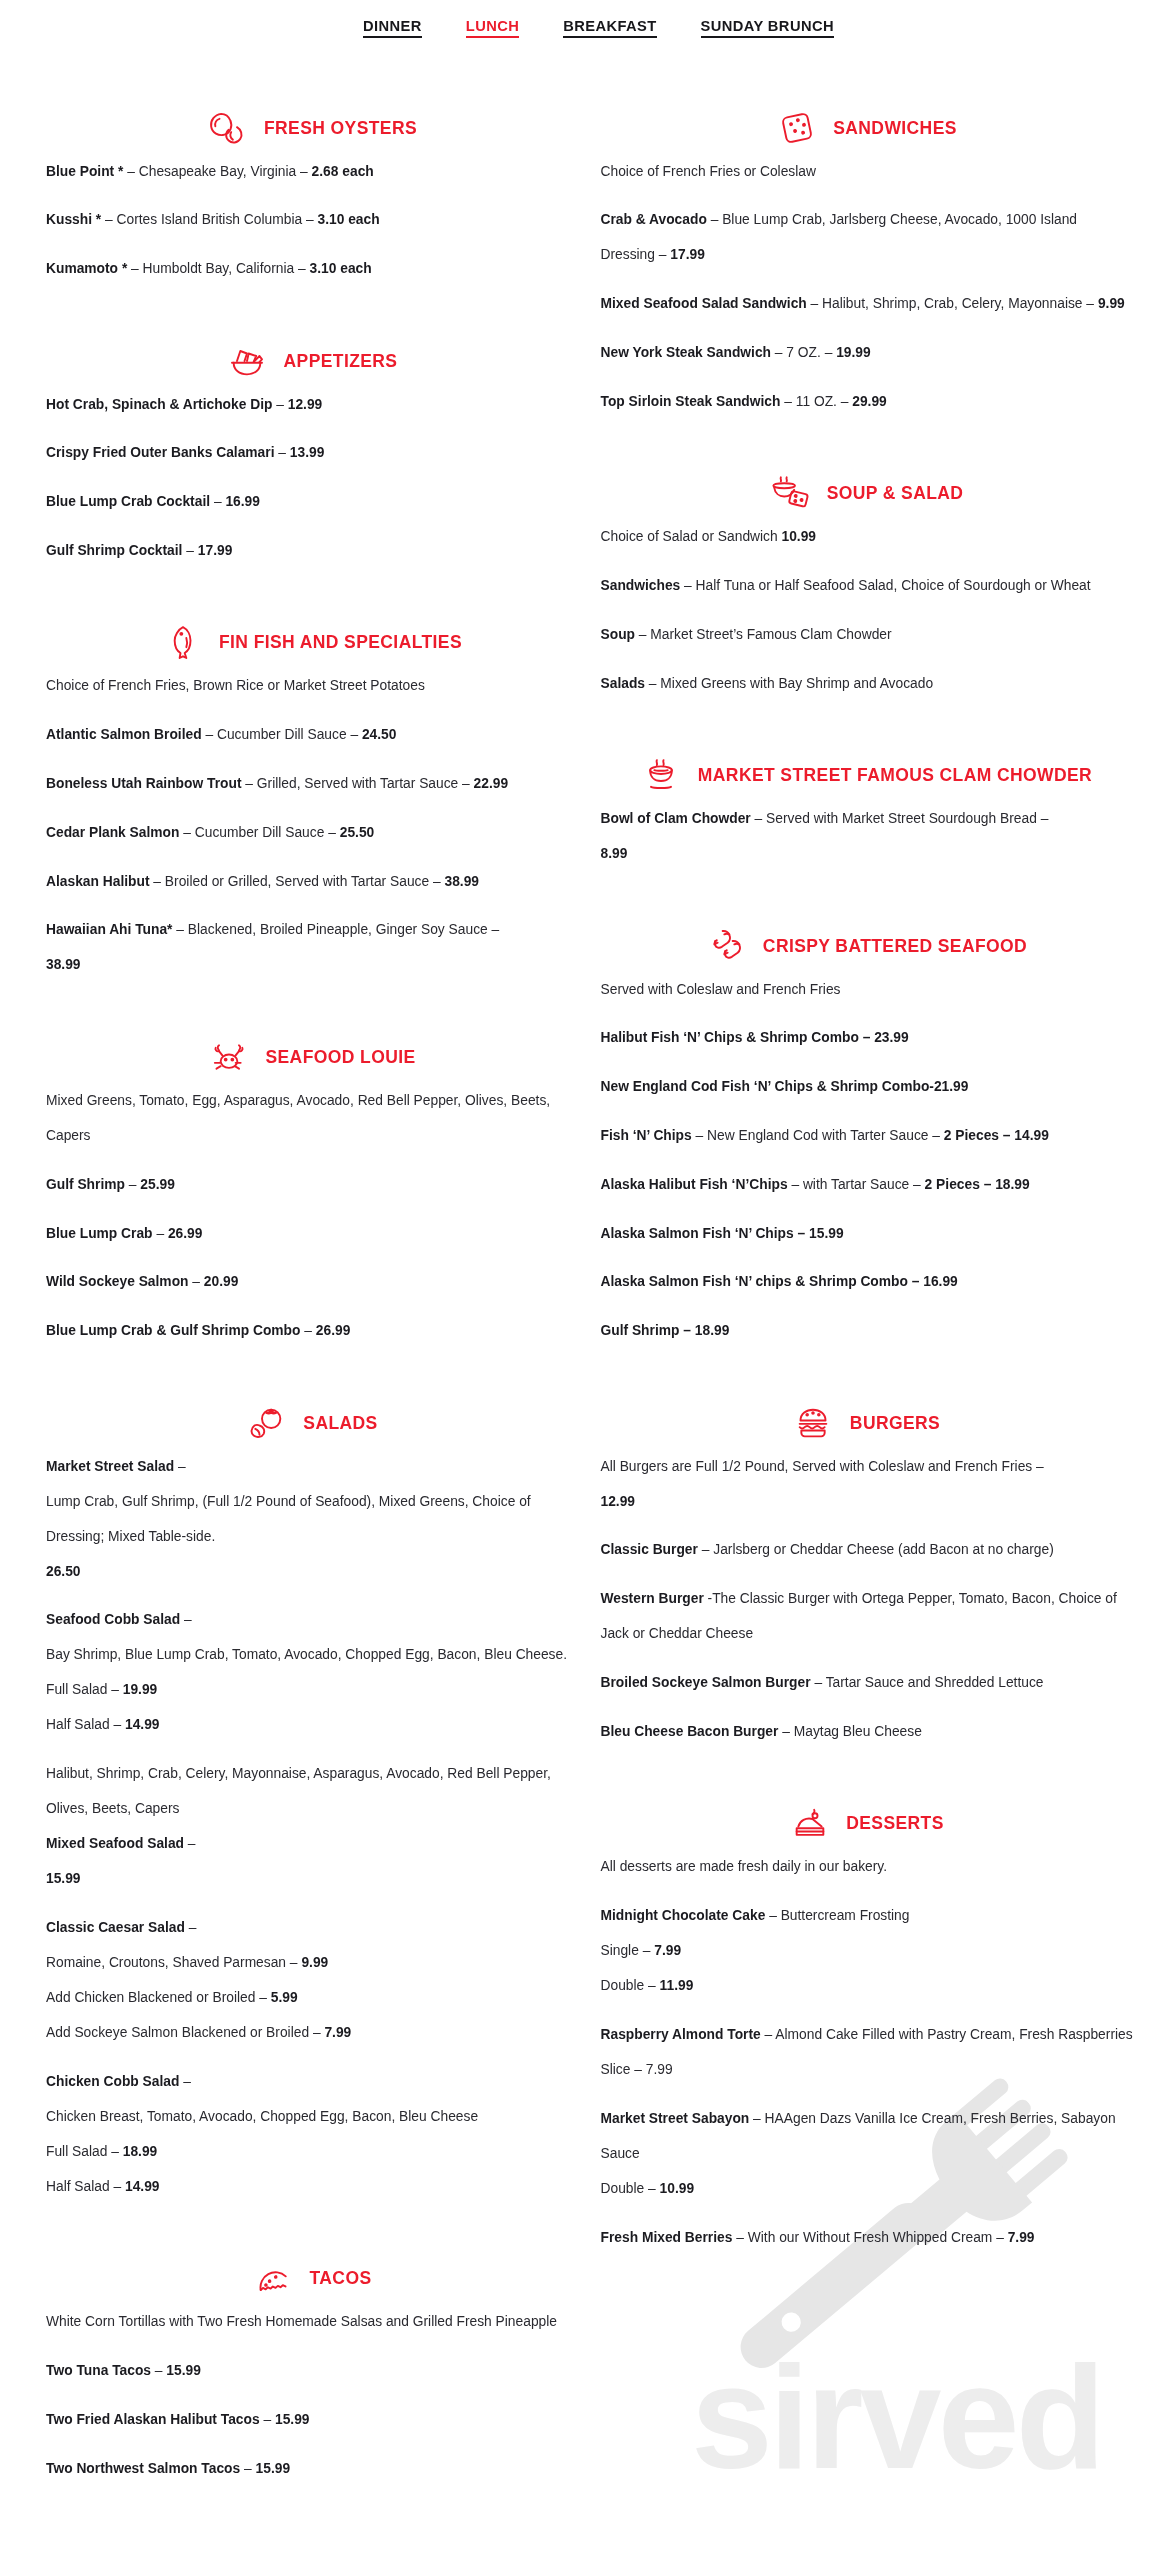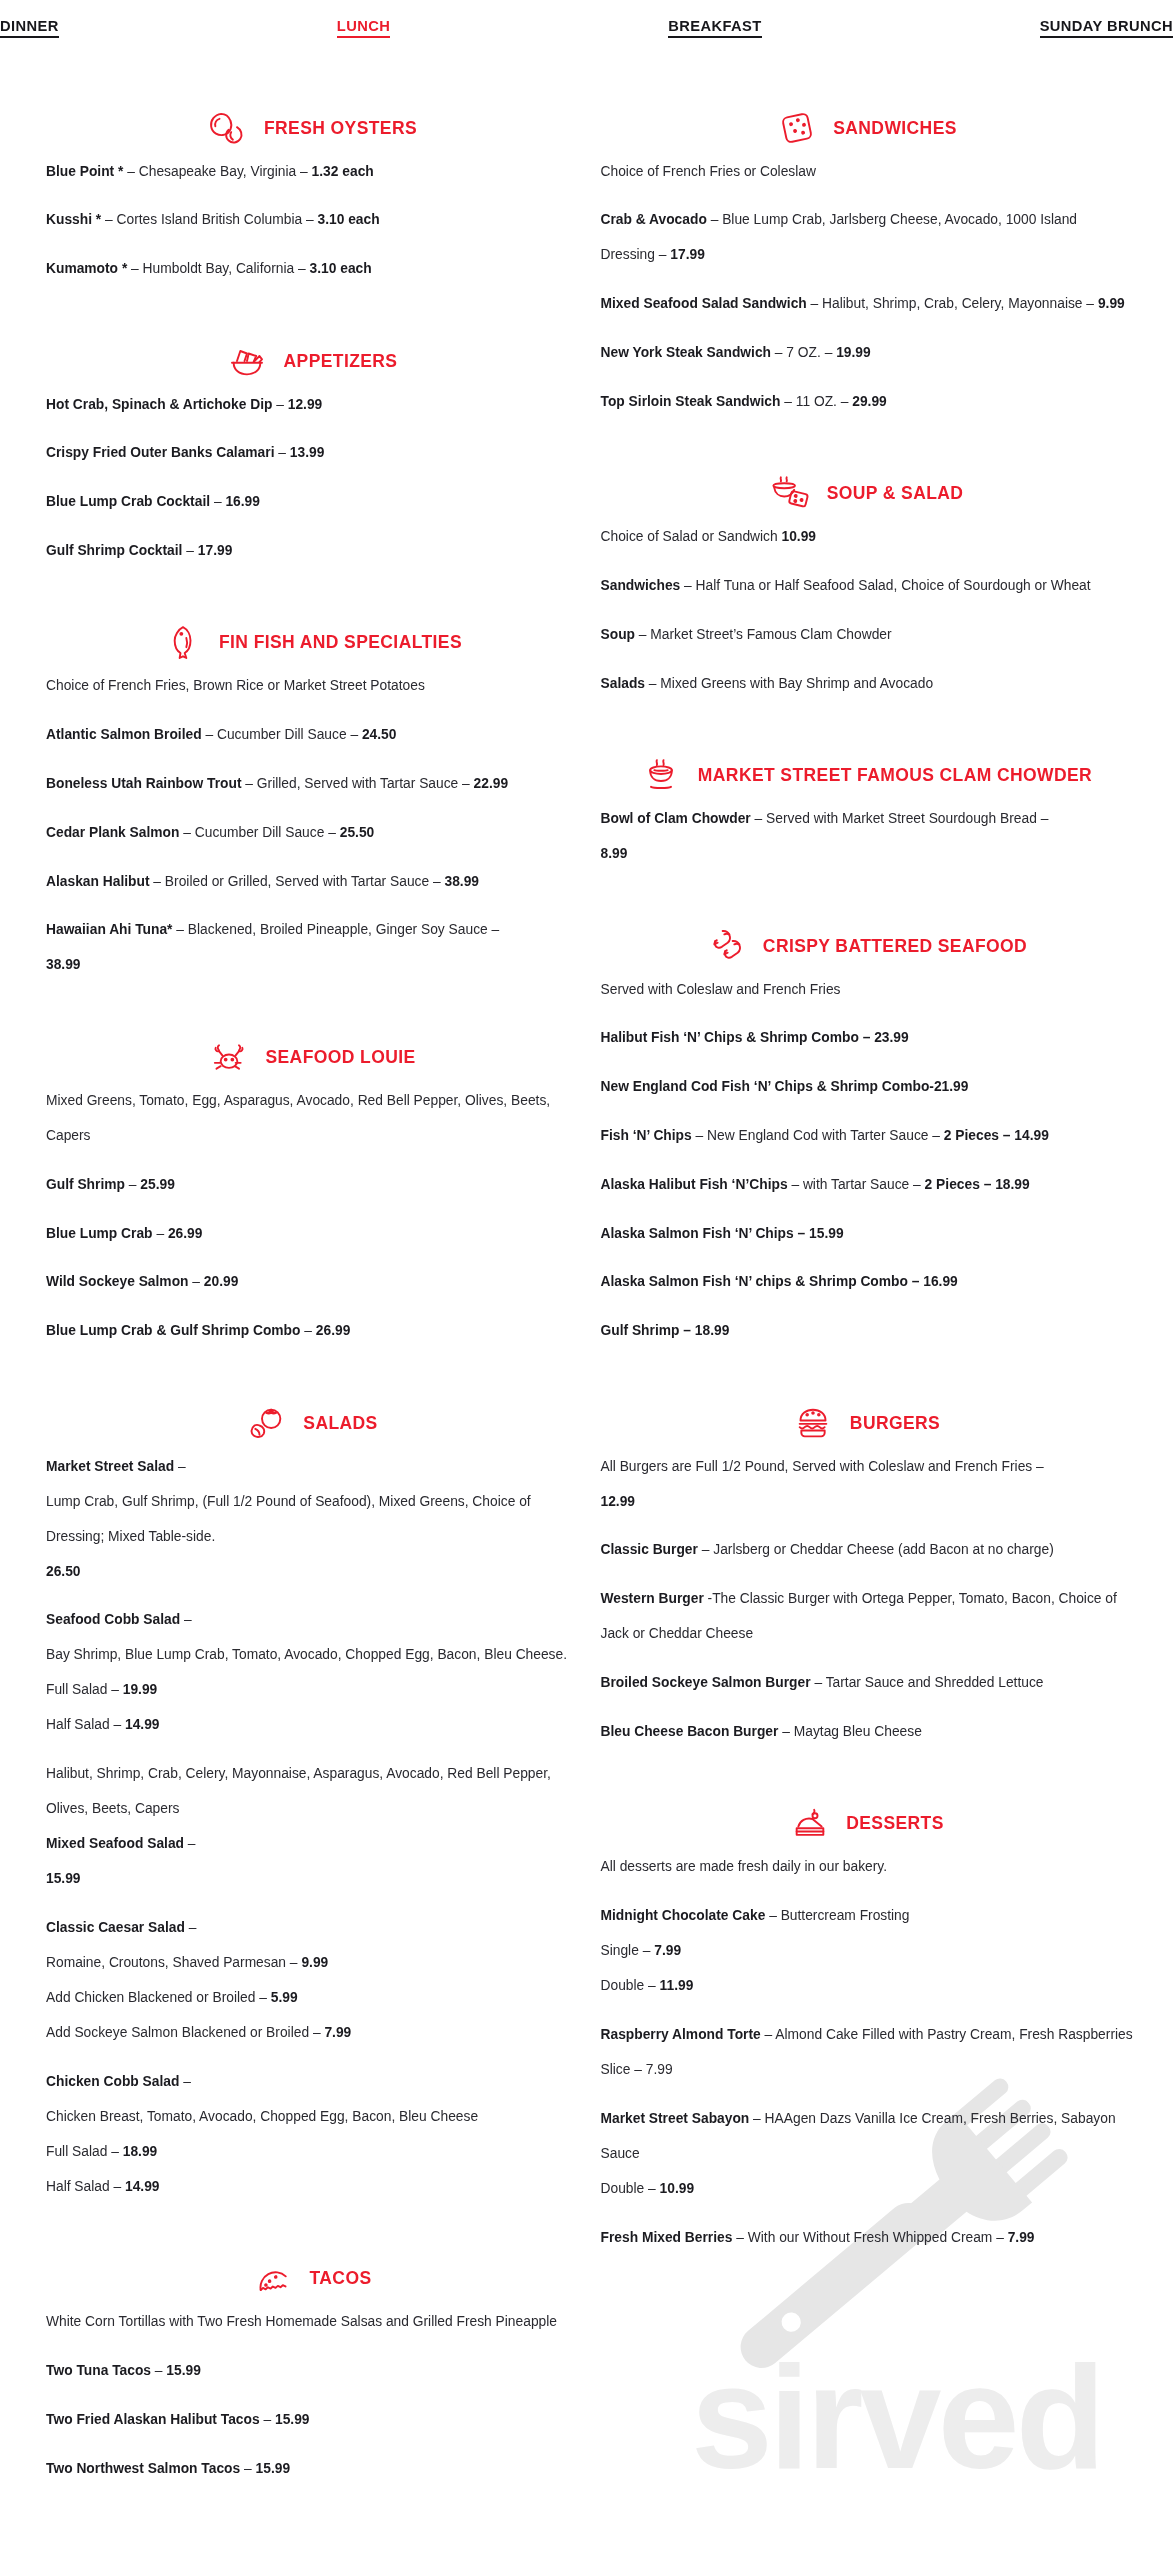--- a/index.html
+++ b/index.html
@@ -12,21 +12,21 @@
   *{box-sizing:border-box;}
   html,body{margin:0;padding:0;}
   body{
     width:1173px;height:2576px;position:relative;overflow:hidden;
     background:#ffffff;color:var(--ink);
     font-family:"Liberation Sans", sans-serif;
   }
   
   .nav{
     position:absolute;top:18.4px;left:0;right:0;z-index:2;
-    display:flex;justify-content:space-between;gap:44px;
+    display:flex;justify-content:center;gap:44px;padding-left:24px;
   }
   .tab{
     font-size:14.7px;font-weight:700;letter-spacing:0.4px;
     color:#17171b;text-decoration:none;cursor:pointer;
     border-bottom:2.3px solid currentColor;padding-bottom:1.8px;
   }
   .tab.active{color:var(--accent);}
   
   .wm-fork{
     position:absolute;left:827px;top:2049px;width:133px;height:386px;
@@ -91,21 +91,21 @@
               <path d="M17 7C9 8 4 15 5 22c1 8 9 12 16 10 7-2 10-10 7-17-2-5-6-8-11-8z"></path>
               <path d="M15 13c-4 1-6 5-5 9"></path>
               <path d="M36 23c5 3 7 9 4 14-3 5-10 6-14 2-4-3-4-10 0-13"></path>
               <path d="M29 29c-2 3-1 7 2 9"></path>
             </svg>
           </span>
           <h2 class="sec-title">FRESH OYSTERS</h2>
         </div>
         <div class="sec-body">
           <div class="item">
-            <p><span class="b">Blue Point * </span><span>– Chesapeake Bay, Virginia – </span><span class="b">1.32 each</span></p>
+            <p><span class="b">Blue Point * </span><span>– Chesapeake Bay, Virginia – </span><span class="b">2.68 each</span></p>
           </div>
           <div class="item">
             <p><span class="b">Kusshi * </span><span> – Cortes Island British Columbia – </span><span class="b">3.10 each</span></p>
           </div>
           <div class="item">
             <p><span class="b">Kumamoto * </span><span>– Humboldt Bay, California – </span><span class="b">3.10 each</span></p>
           </div>
         </div>
       </section>
       <section class="section">

